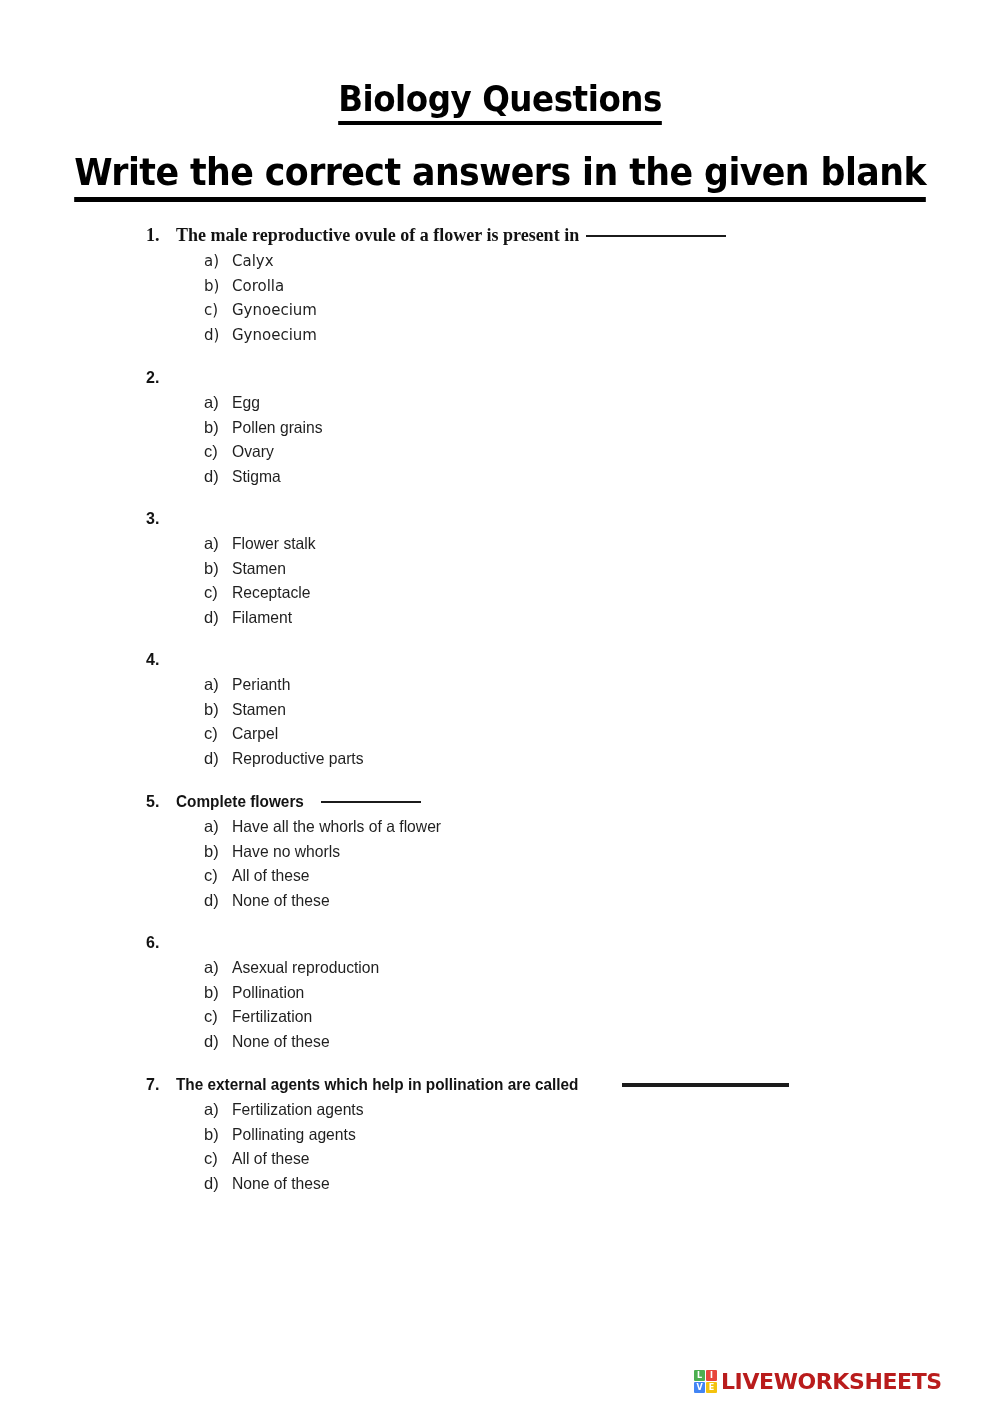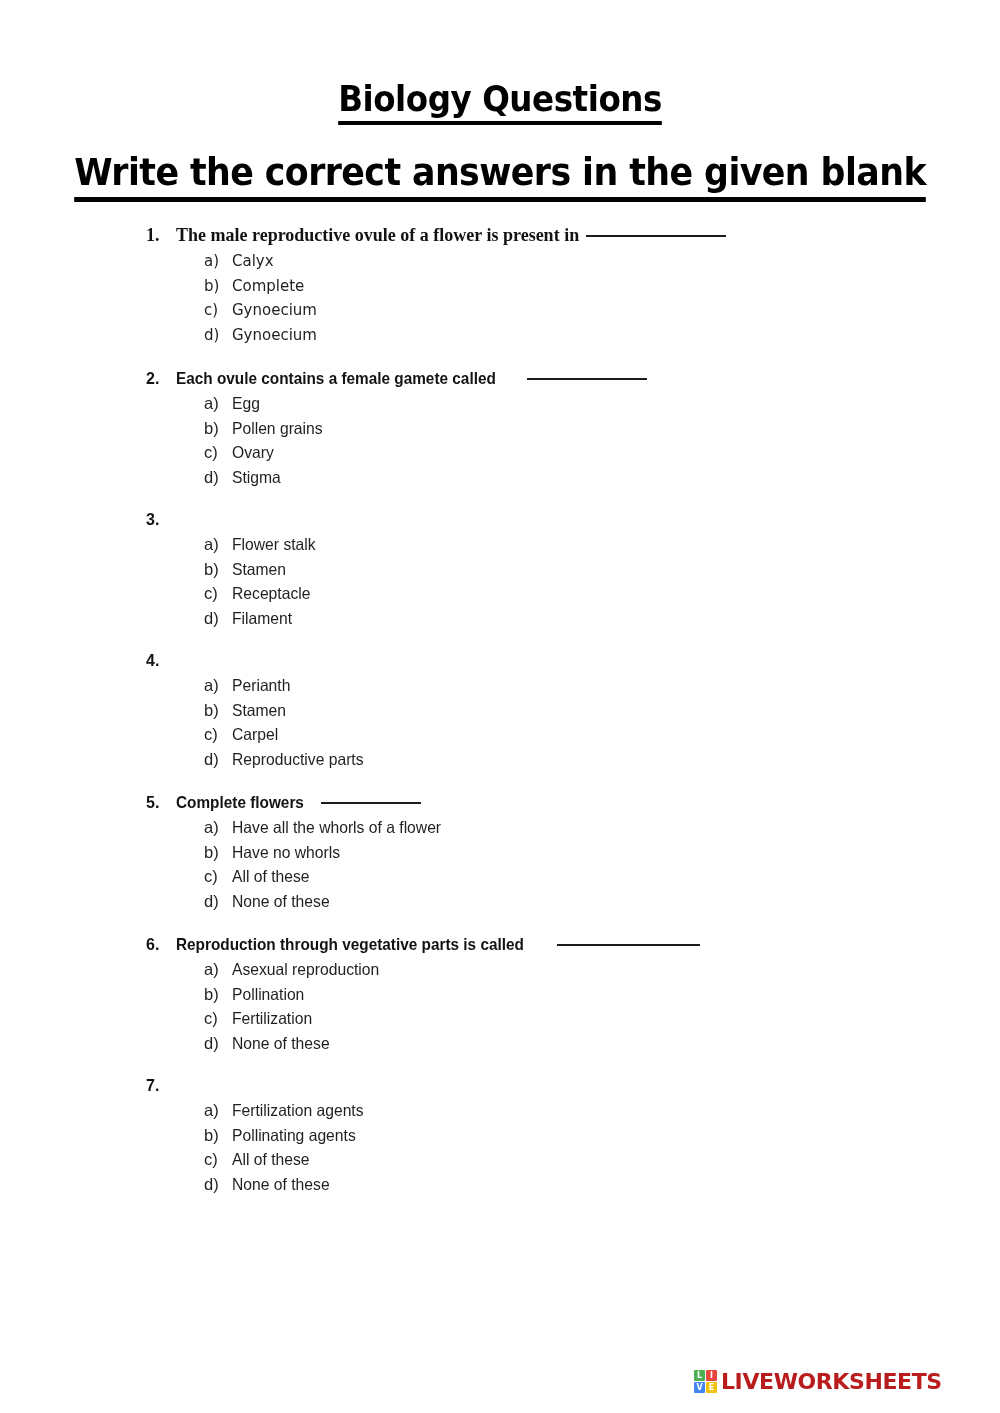--- a/index.html
+++ b/index.html
@@ -212,36 +212,35 @@
           <span class="q-num">1.</span>
           <span><span class="q-text">The male reproductive ovule of a flower is present in</span><span class="blank" style="width: 140px;"></span></span>
         </div>
         <ul class="options">
           <li class="option">
             <span class="opt-letter">a)</span>
             <span class="opt-text">Calyx</span>
           </li>
           <li class="option">
             <span class="opt-letter">b)</span>
-            <span class="opt-text">Complete</span>
+            <span class="opt-text">Corolla</span>
           </li>
           <li class="option">
             <span class="opt-letter">c)</span>
             <span class="opt-text">Gynoecium</span>
           </li>
           <li class="option">
             <span class="opt-letter">d)</span>
             <span class="opt-text">Gynoecium</span>
           </li>
         </ul>
       </div>
       <div class="question-block sans-q narrow-opts">
         <div class="q-line">
           <span class="q-num">2.</span>
-          <span><span class="q-text">Each ovule contains a female gamete called</span><span class="blank" style="width: 120px;"></span></span>
         </div>
         <ul class="options">
           <li class="option">
             <span class="opt-letter">a)</span>
             <span class="opt-text">Egg</span>
           </li>
           <li class="option">
             <span class="opt-letter">b)</span>
             <span class="opt-text">Pollen grains</span>
           </li>
@@ -321,21 +320,20 @@
           </li>
           <li class="option">
             <span class="opt-letter">d)</span>
             <span class="opt-text">None of these</span>
           </li>
         </ul>
       </div>
       <div class="question-block sans-q narrow-opts">
         <div class="q-line">
           <span class="q-num">6.</span>
-          <span><span class="q-text">Reproduction through vegetative parts is called</span><span class="blank" style="width: 143px;"></span></span>
         </div>
         <ul class="options">
           <li class="option">
             <span class="opt-letter">a)</span>
             <span class="opt-text">Asexual reproduction</span>
           </li>
           <li class="option">
             <span class="opt-letter">b)</span>
             <span class="opt-text">Pollination</span>
           </li>
@@ -345,20 +343,21 @@
           </li>
           <li class="option">
             <span class="opt-letter">d)</span>
             <span class="opt-text">None of these</span>
           </li>
         </ul>
       </div>
       <div class="question-block sans-q narrow-opts">
         <div class="q-line">
           <span class="q-num">7.</span>
+          <span><span class="q-text">The external agents which help in pollination are called</span><span class="blank bold-blank" style="width: 167px;"></span></span>
         </div>
         <ul class="options">
           <li class="option">
             <span class="opt-letter">a)</span>
             <span class="opt-text">Fertilization agents</span>
           </li>
           <li class="option">
             <span class="opt-letter">b)</span>
             <span class="opt-text">Pollinating agents</span>
           </li>

